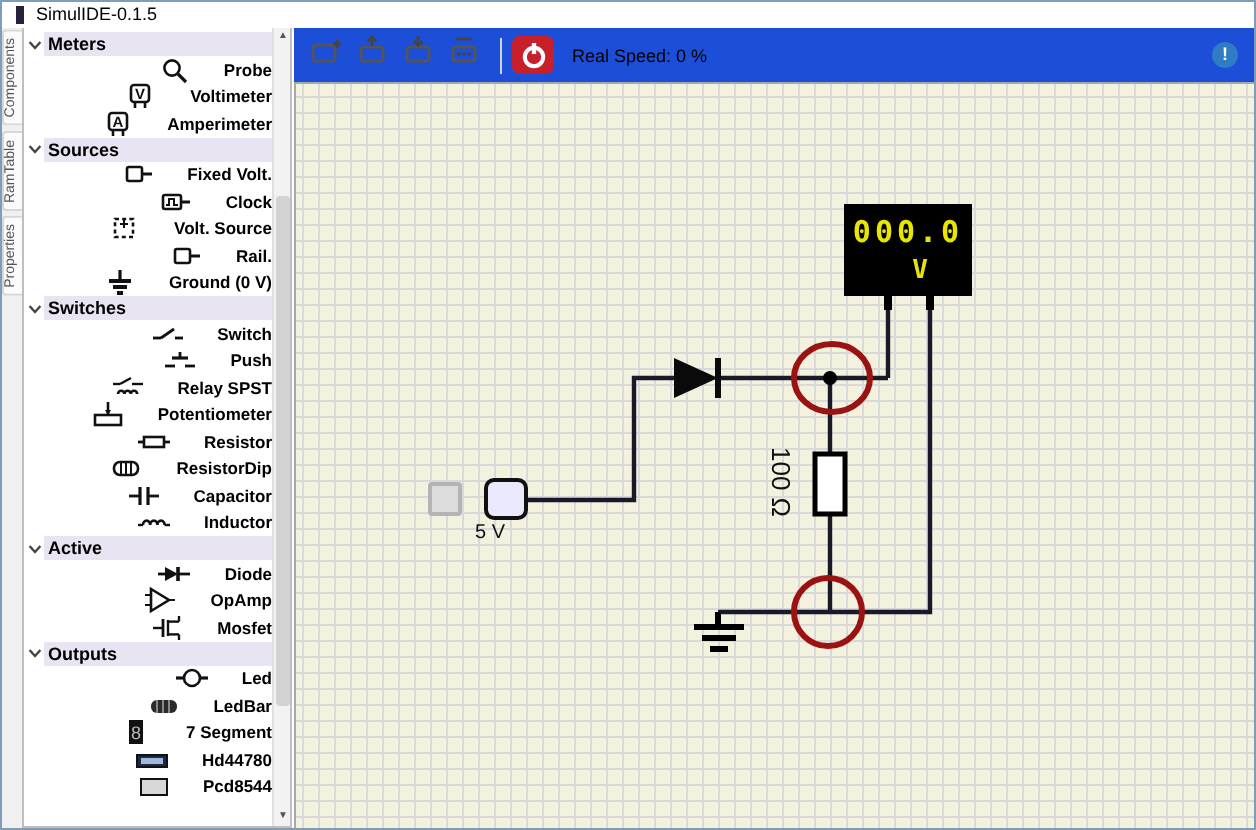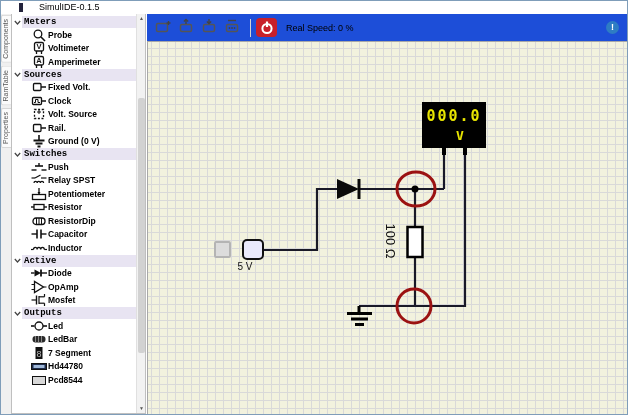--- a/index.html
+++ b/index.html
@@ -3,37 +3,37 @@
 <meta charset="utf-8">
 <style>
   html,body{margin:0;padding:0;background:#cfcfcf;}
   *{box-sizing:border-box;}
   .window{
     position:relative;width:628px;height:415px;overflow:hidden;
     background:#ffffff;border:1px solid #7f9db9;
     font-family:"Liberation Sans",sans-serif;color:#000;
   }
   
-  .titlebar{position:absolute;left:0;top:0;right:0;height:13px;background:#fff;display:flex;align-items:center;gap:16px;padding-left:18px;}
+  .titlebar{position:absolute;left:0;top:0;right:0;height:13px;background:#fff;display:flex;align-items:center;gap:6px;padding-left:7px;}
   .app-icon{width:4px;height:9px;background:#23233c;}
   .title-text{font-size:9px;line-height:13px;}
   
   .tabstrip{position:absolute;left:0;top:13px;bottom:0;width:10px;background:#f0f0f0;display:flex;flex-direction:column;gap:3px;padding-top:1px;}
   .dock-tab{
     writing-mode:vertical-rl;transform:rotate(180deg);
     font-size:7px;color:#555;background:#fbfbfb;border:1px solid #d6d6d6;border-left:none;
     padding:3px 0;text-align:center;border-radius:0 2px 2px 0;
   }
   
   .sidebar{position:absolute;left:10px;top:13px;bottom:0;width:135px;background:#fff;border:1px solid #bfbfbf;border-top:none;overflow:hidden;}
   .side-list{position:absolute;left:0;top:0;right:9px;bottom:0;padding-top:2px;overflow:hidden;}
   .cat-header{height:12px;display:flex;align-items:center;}
   .cat-chev{width:10px;display:flex;justify-content:center;flex:none;}
-  .cat-band{flex:1;height:12px;background:#e8e4f2;display:flex;align-items:center;padding-left:2px;font-size:9px;font-weight:bold;font-family:Liberation Mono, monospace;}
-  .cat-item{height:13.5px;display:flex;align-items:center;padding-left:19px;gap:1px;}
+  .cat-band{flex:1;height:12px;background:#e8e4f2;display:flex;align-items:center;padding-left:2px;font-size:9px;font-weight:bold;}
+  .cat-item{height:13.5px;display:flex;align-items:center;padding-left:19px;gap:17px;justify-content:flex-end;}
   .cat-item .ic{width:16px;height:14px;flex:none;display:flex;align-items:center;justify-content:center;}
   .cat-item .lbl{font-size:8.5px;font-weight:bold;white-space:nowrap;}
   .side-scroll{position:absolute;right:0;top:0;bottom:0;width:9px;background:#f2f2f2;border-left:1px solid #e0e0e0;}
   .sb-arrow{position:absolute;left:0;width:9px;height:9px;font-size:5px;color:#555;text-align:center;line-height:9px;}
   .sb-up{top:0;}
   .sb-down{bottom:0;}
   .sb-thumb{position:absolute;left:1px;width:7px;top:84px;height:255px;background:#d2d2d2;border-radius:2px;}
   
   .toolbar{position:absolute;left:146px;top:13px;right:0;height:27px;background:#1d4ed8;display:flex;align-items:center;padding-left:6px;}
   .tb-btn{width:20px;height:20px;display:flex;align-items:center;justify-content:center;margin-right:3px;border-radius:2px;}
@@ -172,20 +172,30 @@
           </span>
           <span class="lbl">Ground (0 V)</span>
         </div>
         <div class="cat-header">
           <span class="cat-chev">
             <svg width="7" height="5" viewBox="0 0 7 5">
               <polyline points="0.8,1 3.5,4 6.2,1" fill="none" stroke="#444" stroke-width="1.2"></polyline>
             </svg>
           </span>
           <span class="cat-band">Switches</span>
+        </div>
+        <div class="cat-item">
+          <span class="ic">
+            <svg width="16" height="14" viewBox="0 0 16 14">
+              <line x1="0.5" y1="9" x2="4.5" y2="9" stroke="#111" stroke-width="1.4"></line>
+              <line x1="4.5" y1="9" x2="11" y2="4.5" stroke="#111" stroke-width="1.4"></line>
+              <line x1="11.5" y1="9" x2="15.5" y2="9" stroke="#111" stroke-width="1.4"></line>
+            </svg>
+          </span>
+          <span class="lbl">Switch</span>
         </div>
         <div class="cat-item">
           <span class="ic">
             <svg width="16" height="14" viewBox="0 0 16 14">
               <line x1="0.5" y1="10" x2="5.5" y2="10" stroke="#111" stroke-width="1.4"></line>
               <line x1="10.5" y1="10" x2="15.5" y2="10" stroke="#111" stroke-width="1.4"></line>
               <line x1="4" y1="6" x2="12" y2="6" stroke="#111" stroke-width="1.6"></line>
               <line x1="8" y1="6" x2="8" y2="3" stroke="#111" stroke-width="1.4"></line>
             </svg>
           </span>

